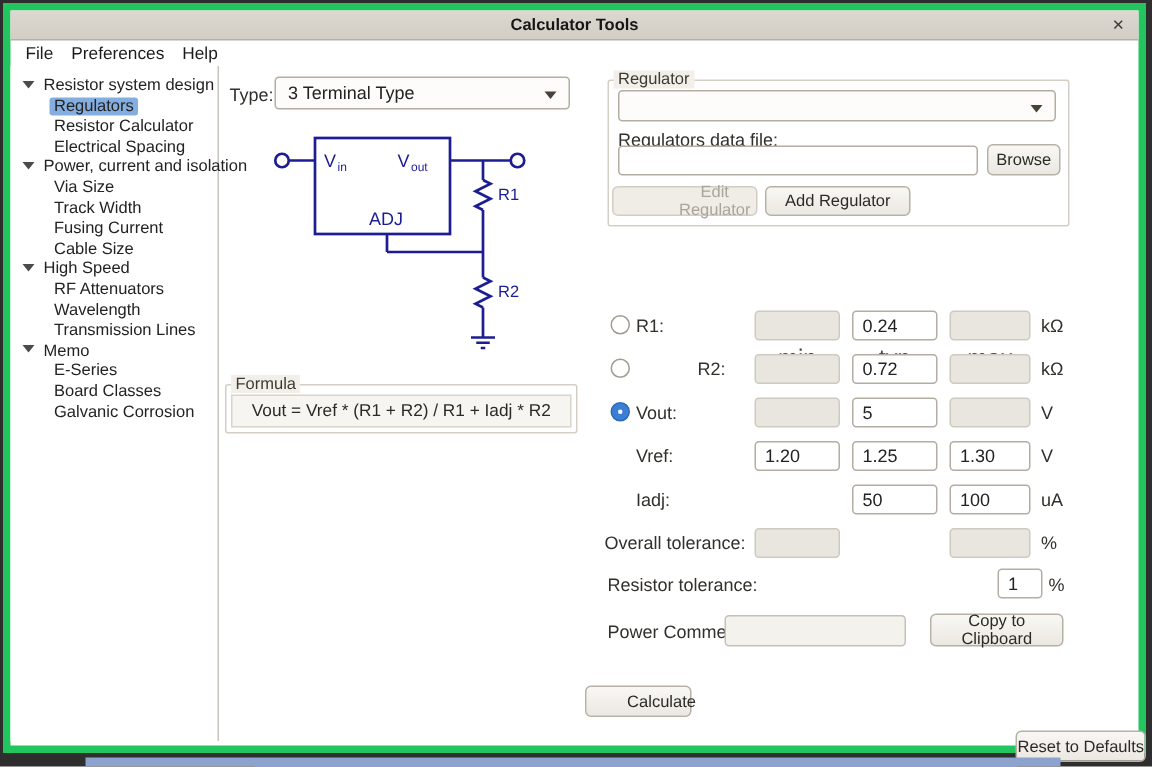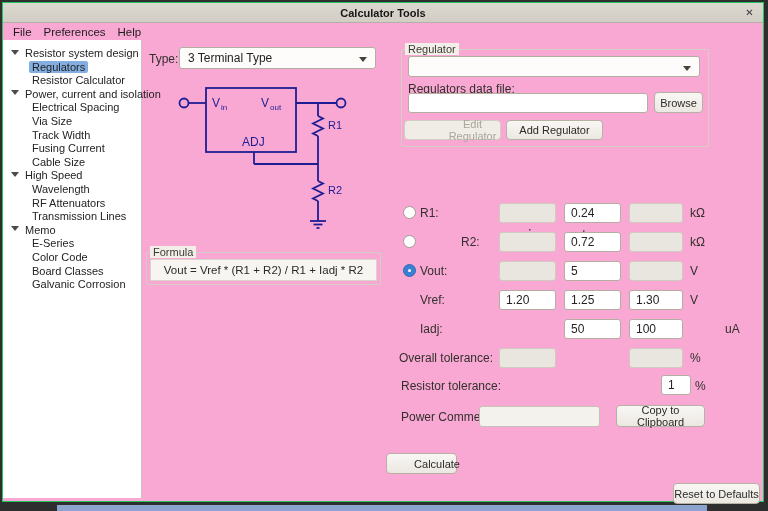--- a/index.html
+++ b/index.html
@@ -4,21 +4,21 @@
 <style>
   html,body{margin:0;padding:0;}
   body{
     width:768px;height:511px;position:relative;overflow:hidden;
     background:#2e2e2e;
     font-family:"Liberation Sans", sans-serif;
     -webkit-font-smoothing:antialiased;
   }
   .dialog{
     position:absolute;left:2px;top:2px;width:762px;height:500px;
-    background:#f9a8d4;border:1px solid #22c55e;box-sizing:border-box;
+    background:#ffffff;border:5px solid #22c55e;box-sizing:border-box;
   }
   
   .titlebar{
     position:absolute;left:0;top:0;right:0;height:19px;
     background:linear-gradient(#dcd8d0,#d2cec6);
     border-bottom:1px solid #b4b0a8;
     display:flex;align-items:center;justify-content:center;
   }
   .titlebar .title{font-size:11px;font-weight:bold;color:#161616;}
   .close-btn{
@@ -114,61 +114,58 @@
     <div class="trow parent">
       <span class="tri"></span>
       <span class="tlabel">Resistor system design</span>
     </div>
     <div class="trow child">
       <span class="tlabel sel">Regulators</span>
     </div>
     <div class="trow child">
       <span class="tlabel">Resistor Calculator</span>
     </div>
+    <div class="trow child">
+      <span class="tlabel">Electrical Spacing</span>
+    </div>
     <div class="trow parent">
       <span class="tri"></span>
       <span class="tlabel">Power, current and isolation</span>
     </div>
     <div class="trow child">
-      <span class="tlabel">Electrical Spacing</span>
-    </div>
-    <div class="trow child">
       <span class="tlabel">Via Size</span>
     </div>
     <div class="trow child">
       <span class="tlabel">Track Width</span>
     </div>
     <div class="trow child">
       <span class="tlabel">Fusing Current</span>
     </div>
     <div class="trow child">
       <span class="tlabel">Cable Size</span>
     </div>
     <div class="trow parent">
       <span class="tri"></span>
       <span class="tlabel">High Speed</span>
     </div>
     <div class="trow child">
+      <span class="tlabel">RF Attenuators</span>
+    </div>
+    <div class="trow child">
       <span class="tlabel">Wavelength</span>
     </div>
     <div class="trow child">
-      <span class="tlabel">RF Attenuators</span>
-    </div>
-    <div class="trow child">
       <span class="tlabel">Transmission Lines</span>
     </div>
     <div class="trow parent">
       <span class="tri"></span>
       <span class="tlabel">Memo</span>
     </div>
     <div class="trow child">
       <span class="tlabel">E-Series</span>
-    </div>
-    <div class="trow child">
-      <span class="tlabel">Color Code</span>
     </div>
     <div class="trow child">
       <span class="tlabel">Board Classes</span>
     </div>
     <div class="trow child">
       <span class="tlabel">Galvanic Corrosion</span>
     </div>
   </div>
 
   <span class="lbl" style="left:146px;top:49px;">Type:</span>
@@ -252,21 +249,21 @@
 
   <span class="lbl" style="left:417px;top:290px;">Vref:</span>
   <input class="field" style="left: 496px; top: 287px; width: 57px;" value="1.20">
   <input class="field" style="left: 561px; top: 287px; width: 57px;" value="1.25">
   <input class="field" style="left: 626px; top: 287px; width: 54px;" value="1.30">
   <span class="unit" style="left:687px;top:290px;">V</span>
 
   <span class="lbl" style="left:417px;top:319px;">Iadj:</span>
   <input class="field" style="left: 561px; top: 316px; width: 57px;" value="50">
   <input class="field" style="left: 626px; top: 316px; width: 54px;" value="100">
-  <span class="unit" style="left:687px;top:319px;margin-left:35px;">uA</span>
+  <span class="unit" style="left:687px;top:319px;">uA</span>
 
   <span class="lbl" style="left:390px;top:348px;width:100px;text-align:right;">Overall tolerance:</span>
   <input class="field dis" style="left: 496px; top: 345px; width: 57px;">
   <input class="field dis" style="left: 626px; top: 345px; width: 54px;">
   <span class="unit" style="left:687px;top:348px;">%</span>
 
   <span class="lbl" style="left:398px;top:376px;">Resistor tolerance:</span>
   <input class="field" style="left: 658px; top: 372px; width: 30px;" value="1">
   <span class="unit" style="left:692px;top:376px;">%</span>
 

